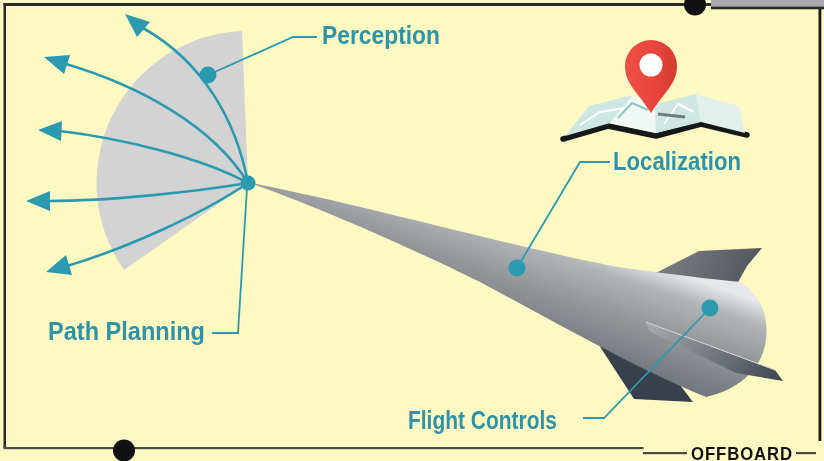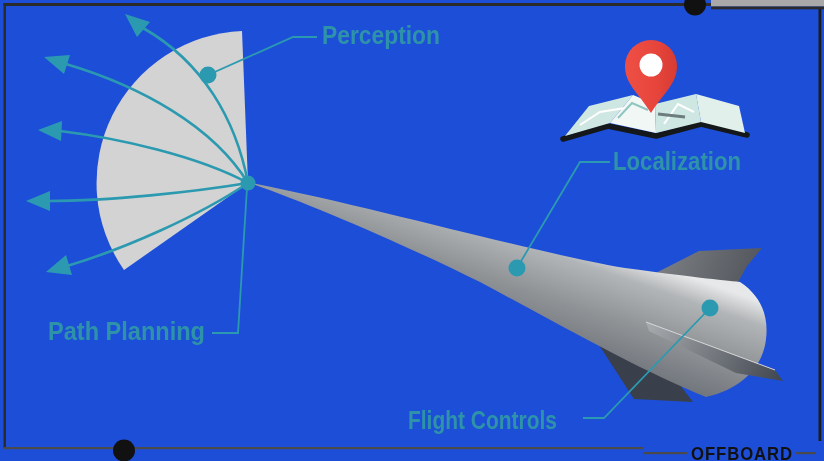--- a/index.html
+++ b/index.html
@@ -1,16 +1,16 @@
 <!DOCTYPE html>
 <html style="--accent: #2b9ab0; --label_text: #2e93a9; --fan: #d3d3d3; --pin_red: #e8463c; --map_teal: #cfe7e2; --map_light: #f0f7f4; --map_edge: #15181a; --missile_light: #e2e3e4; --missile_dark: #343b48; --frame: #2b2b2b;"><head>
 <meta charset="utf-8">
 <style>
   html,body{margin:0;padding:0;background:#ffffff;}
-  .canvas{position:relative;width:824px;height:461px;background:#1d4ed8;overflow:hidden;
+  .canvas{position:relative;width:824px;height:461px;background:#fef9c3;overflow:hidden;
           font-family:"Liberation Sans",sans-serif;}
   svg{display:block;}
   .accent-fill{fill:var(--accent);}
   .leader{stroke:var(--accent);stroke-width:1.8;fill:none;}
   .curve{stroke:var(--accent);stroke-width:2.6;fill:none;stroke-linecap:round;}
   .label{fill:var(--label_text);font-family:"Liberation Sans",sans-serif;
          font-weight:bold;font-size:26px;}
   .watermark{fill:#111111;font-family:"Liberation Sans",sans-serif;
              font-weight:bold;font-size:18px;letter-spacing:1px;}
   .frame{fill:var(--frame);}

